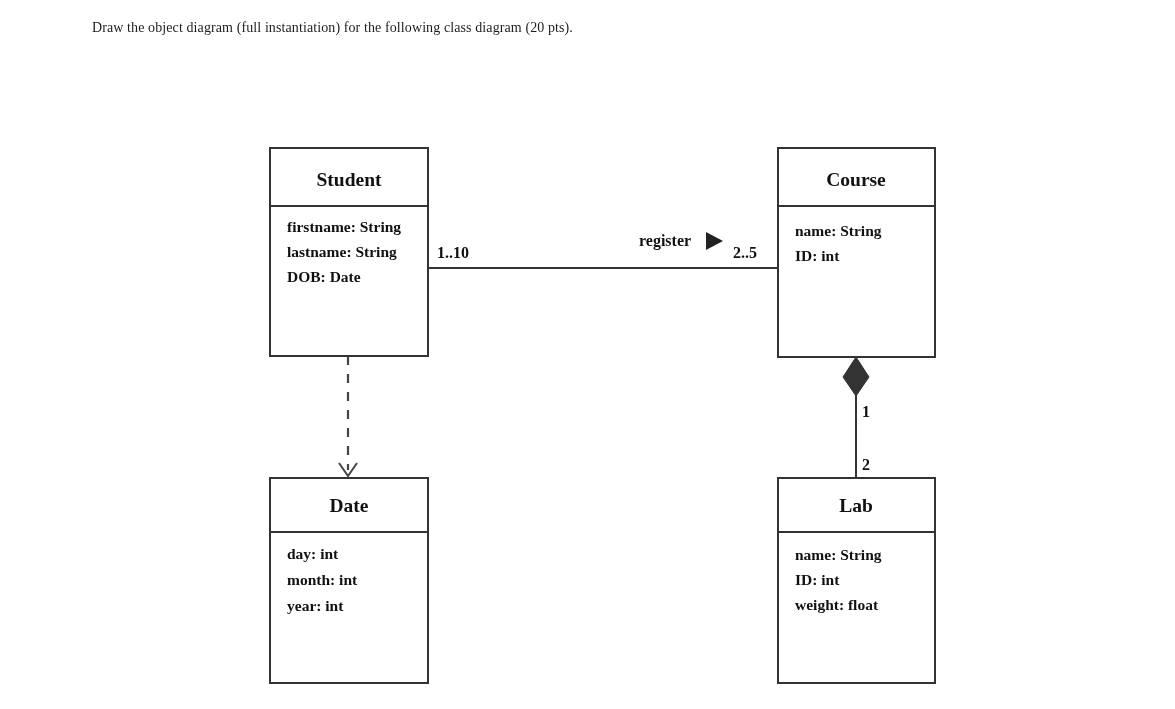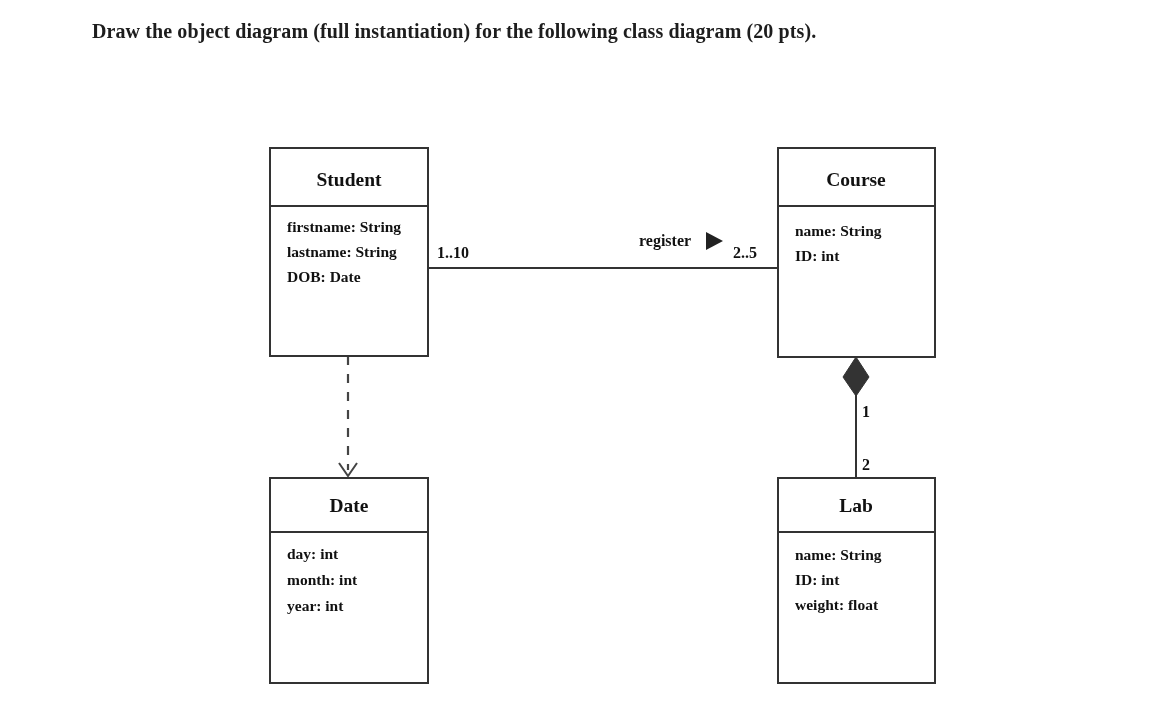--- a/index.html
+++ b/index.html
@@ -17,23 +17,23 @@
   }
   #page {
     position: relative;
     width: 1175px;
     height: 709px;
   }
   .question-title {
     position: absolute;
     left: 92px;
     top: 20px;
-    font-size: 20px;
+    font-size: 14px;
     font-family: "Liberation Serif", "DejaVu Serif", serif;
-    font-weight: bold;
+    font-weight: normal;
     color: #1d1d1d;
     white-space: nowrap;
     letter-spacing: 0.1px;
   }
   #diagram-svg {
     position: absolute;
     left: 0;
     top: 0;
     width: 1175px;
     height: 709px;

